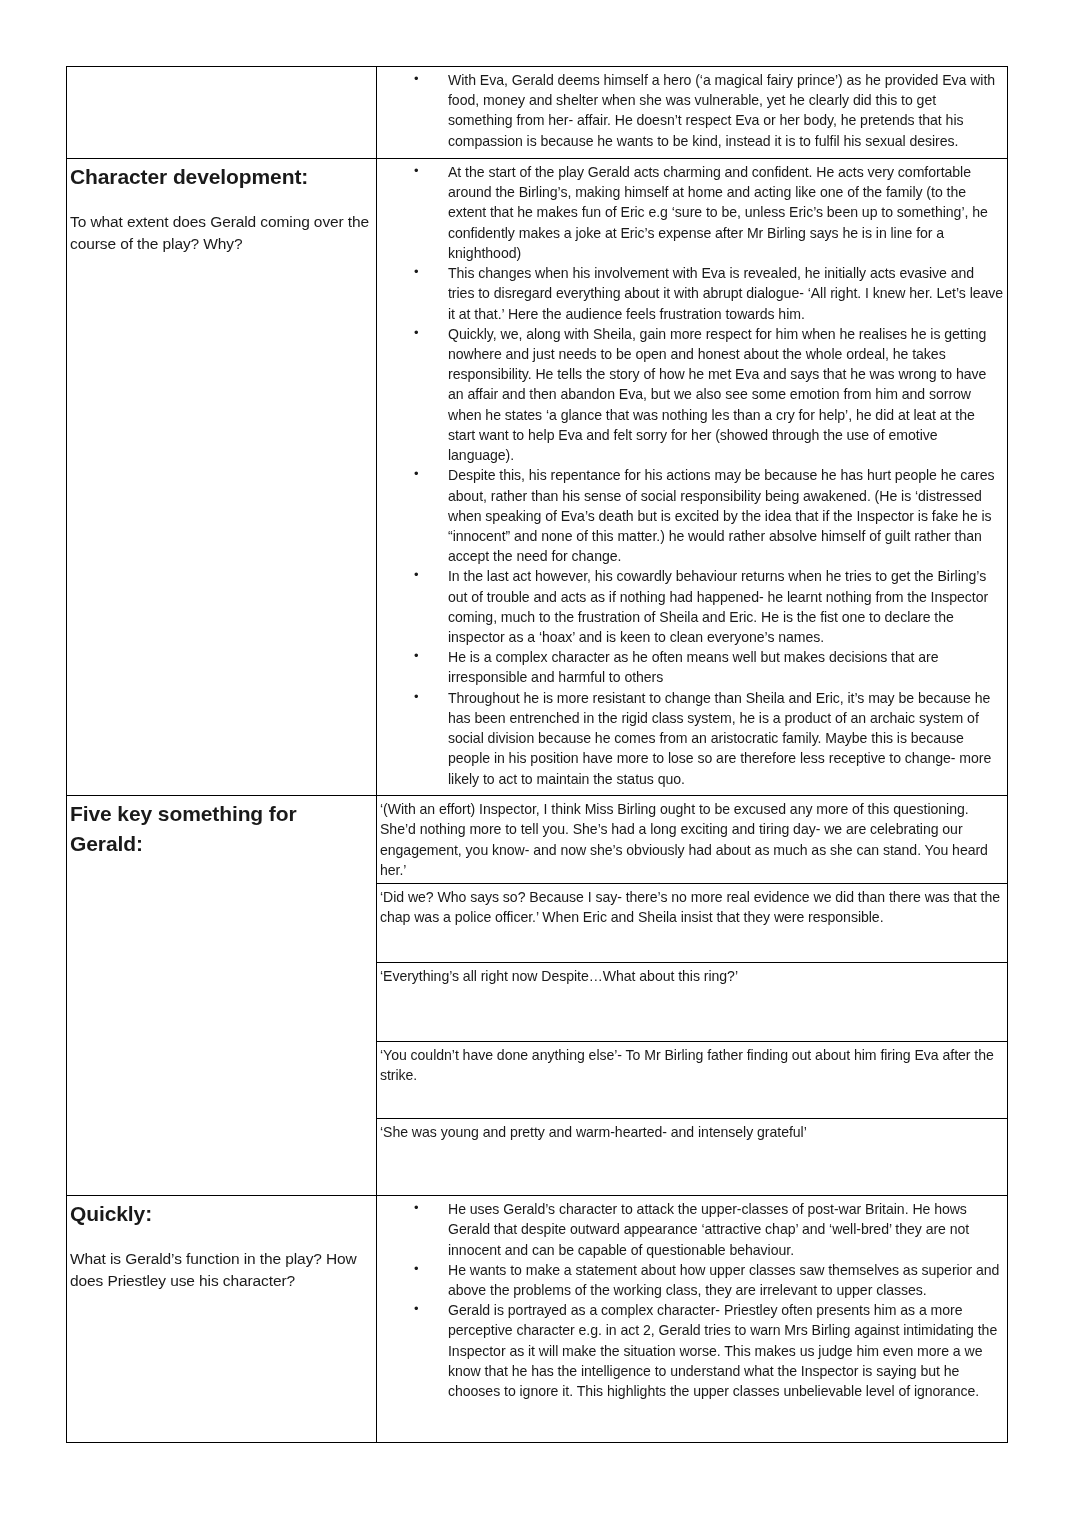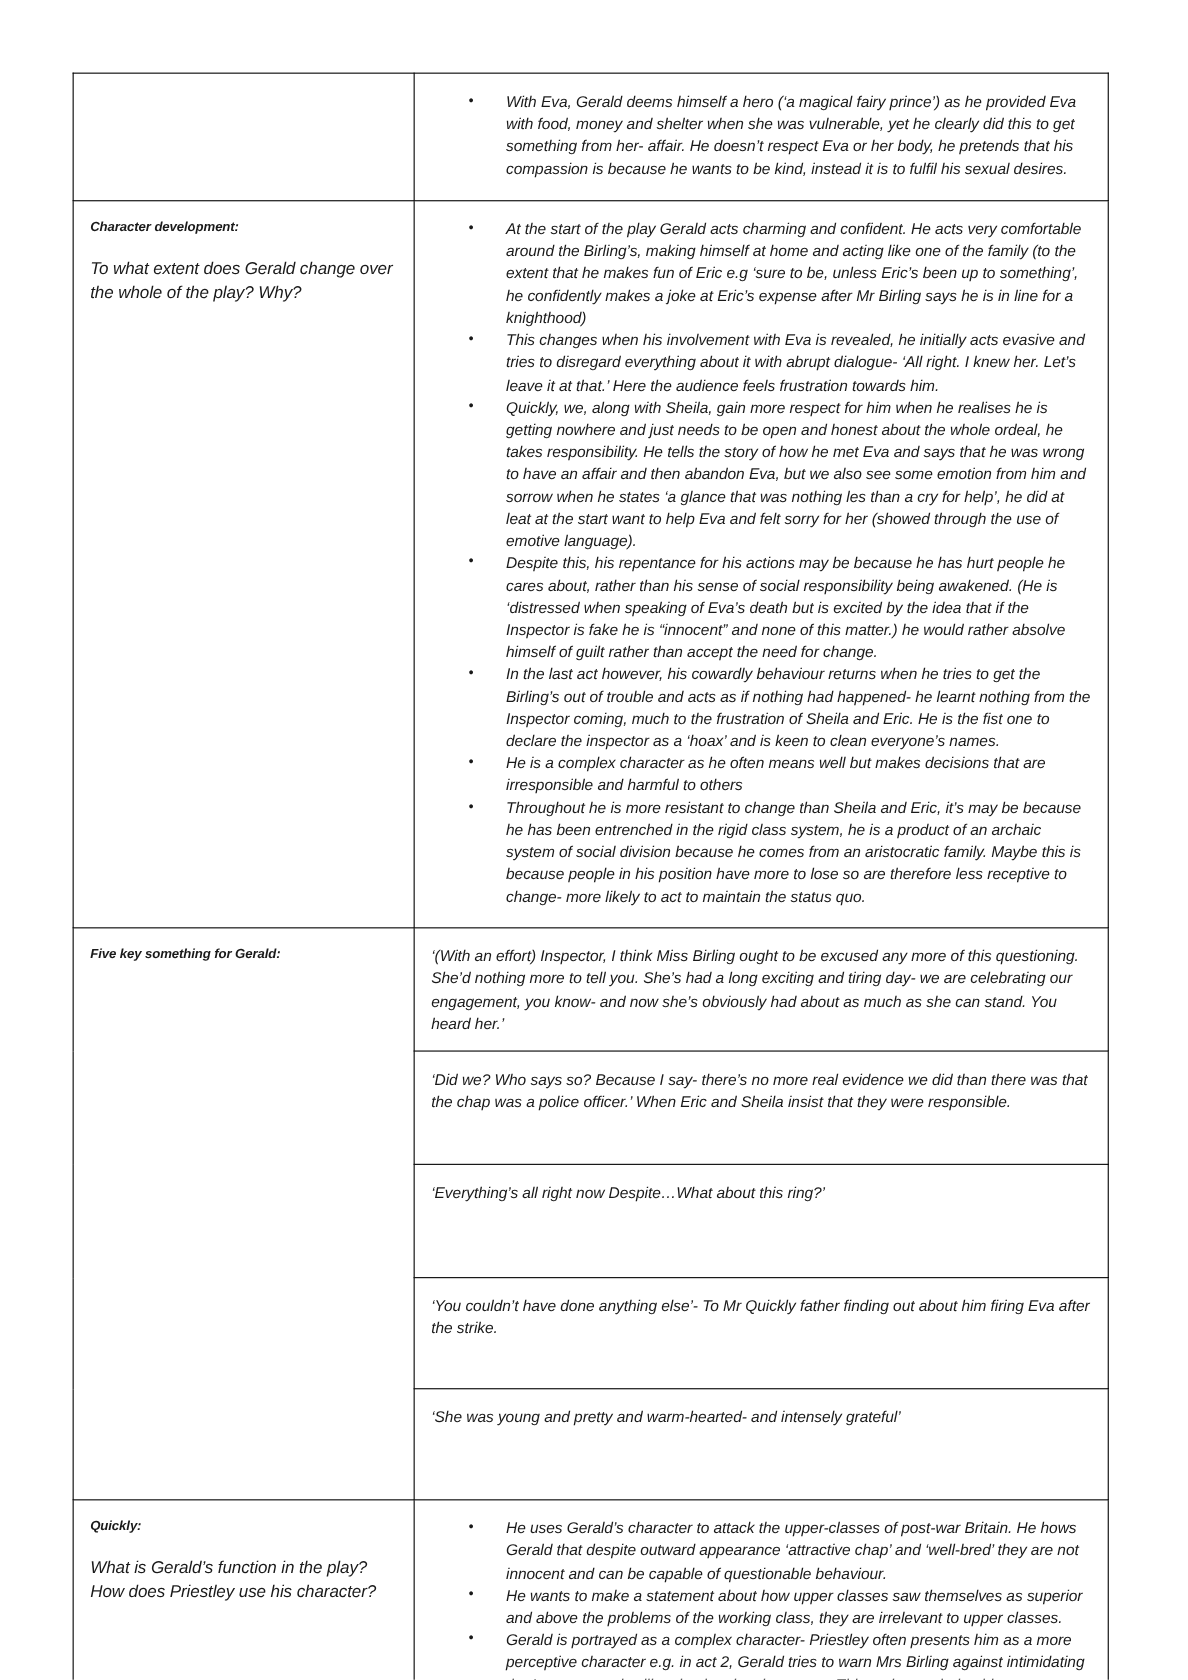--- a/index.html
+++ b/index.html
@@ -24,31 +24,30 @@
     position: absolute;
     left: 66px;
     top: 66px;
     width: 941px;
     border-collapse: collapse;
     table-layout: fixed;
   }
   table.revision-table td {
     border: 1.6px solid #000000;
     vertical-align: top;
-    padding: 15px;
-    font-style: italic;
+    padding: 3px;
   }
   col.label-col { width: 310px; }
   col.content-col { width: 631px; }
 
   .label-cell {
     padding: 10px 12px 12px 12px;
   }
   .label-heading {
-    font-size: 12px;
+    font-size: 21px;
     font-weight: bold;
     line-height: 1.42;
     margin: 0 0 19px 0;
     letter-spacing: -0.1px;
   }
   .label-question {
     font-size: 15.5px;
     font-weight: normal;
     line-height: 1.42;
     margin: 0;
@@ -117,21 +116,21 @@
         <td class="content-cell h-intro">
           <ul class="bullets">
             <li>With Eva, Gerald deems himself a hero (‘a magical fairy prince’) as he provided Eva with food, money and shelter when she was vulnerable, yet he clearly did this to get something from her- affair. He doesn’t respect Eva or her body, he pretends that his compassion is because he wants to be kind, instead it is to fulfil his sexual desires.</li>
           </ul>
         </td>
       </tr>
 
       <tr>
         <td class="label-cell h-chardev">
           <p class="label-heading">Character development:</p>
-          <p class="label-question">To what extent does Gerald change over the whole of the play? Why?</p>
+          <p class="label-question">To what extent does Gerald coming over the course of the play? Why?</p>
         </td>
         <td class="content-cell h-chardev">
           <ul class="bullets">
             <li>At the start of the play Gerald acts charming and confident. He acts very comfortable around the Birling’s, making himself at home and acting like one of the family (to the extent that he makes fun of Eric e.g ‘sure to be, unless Eric’s been up to something’, he confidently makes a joke at Eric’s expense after Mr Birling says he is in line for a knighthood)</li>
             <li>This changes when his involvement with Eva is revealed, he initially acts evasive and tries to disregard everything about it with abrupt dialogue- ‘All right. I knew her. Let’s leave it at that.’ Here the audience feels frustration towards him.</li>
             <li>Quickly, we, along with Sheila, gain more respect for him when he realises he is getting nowhere and just needs to be open and honest about the whole ordeal, he takes responsibility. He tells the story of how he met Eva and says that he was wrong to have an affair and then abandon Eva, but we also see some emotion from him and sorrow when he states ‘a glance that was nothing les than a cry for help’, he did at leat at the start want to help Eva and felt sorry for her (showed through the use of emotive language).</li>
             <li>Despite this, his repentance for his actions may be because he has hurt people he cares about, rather than his sense of social responsibility being awakened. (He is ‘distressed when speaking of Eva’s death but is excited by the idea that if the Inspector is fake he is “innocent” and none of this matter.) he would rather absolve himself of guilt rather than accept the need for change.</li>
             <li>In the last act however, his cowardly behaviour returns when he tries to get the Birling’s out of trouble and acts as if nothing had happened- he learnt nothing from the Inspector coming, much to the frustration of Sheila and Eric. He is the fist one to declare the inspector as a ‘hoax’ and is keen to clean everyone’s names.</li>
             <li>He is a complex character as he often means well but makes decisions that are irresponsible and harmful to others</li>
             <li>Throughout he is more resistant to change than Sheila and Eric, it’s may be because he has been entrenched in the rigid class system, he is a product of an archaic system of social division because he comes from an aristocratic family. Maybe this is because people in his position have more to lose so are therefore less receptive to change- more likely to act to maintain the status quo.</li>
@@ -152,21 +151,21 @@
           <p class="quote-text">‘Did we? Who says so? Because I say- there’s no more real evidence we did than there was that the chap was a police officer.’ When Eric and Sheila insist that they were responsible.</p>
         </td>
       </tr>
       <tr>
         <td class="quote-cell h-q3">
           <p class="quote-text">‘Everything’s all right now Despite…What about this ring?’</p>
         </td>
       </tr>
       <tr>
         <td class="quote-cell h-q4">
-          <p class="quote-text">‘You couldn’t have done anything else’- To Mr Quickly father finding out about him firing Eva after the strike.</p>
+          <p class="quote-text">‘You couldn’t have done anything else’- To Mr Birling father finding out about him firing Eva after the strike.</p>
         </td>
       </tr>
       <tr>
         <td class="quote-cell h-q5">
           <p class="quote-text">‘She was young and pretty and warm-hearted- and intensely grateful’</p>
         </td>
       </tr>
 
       <tr>
         <td class="label-cell h-function">

